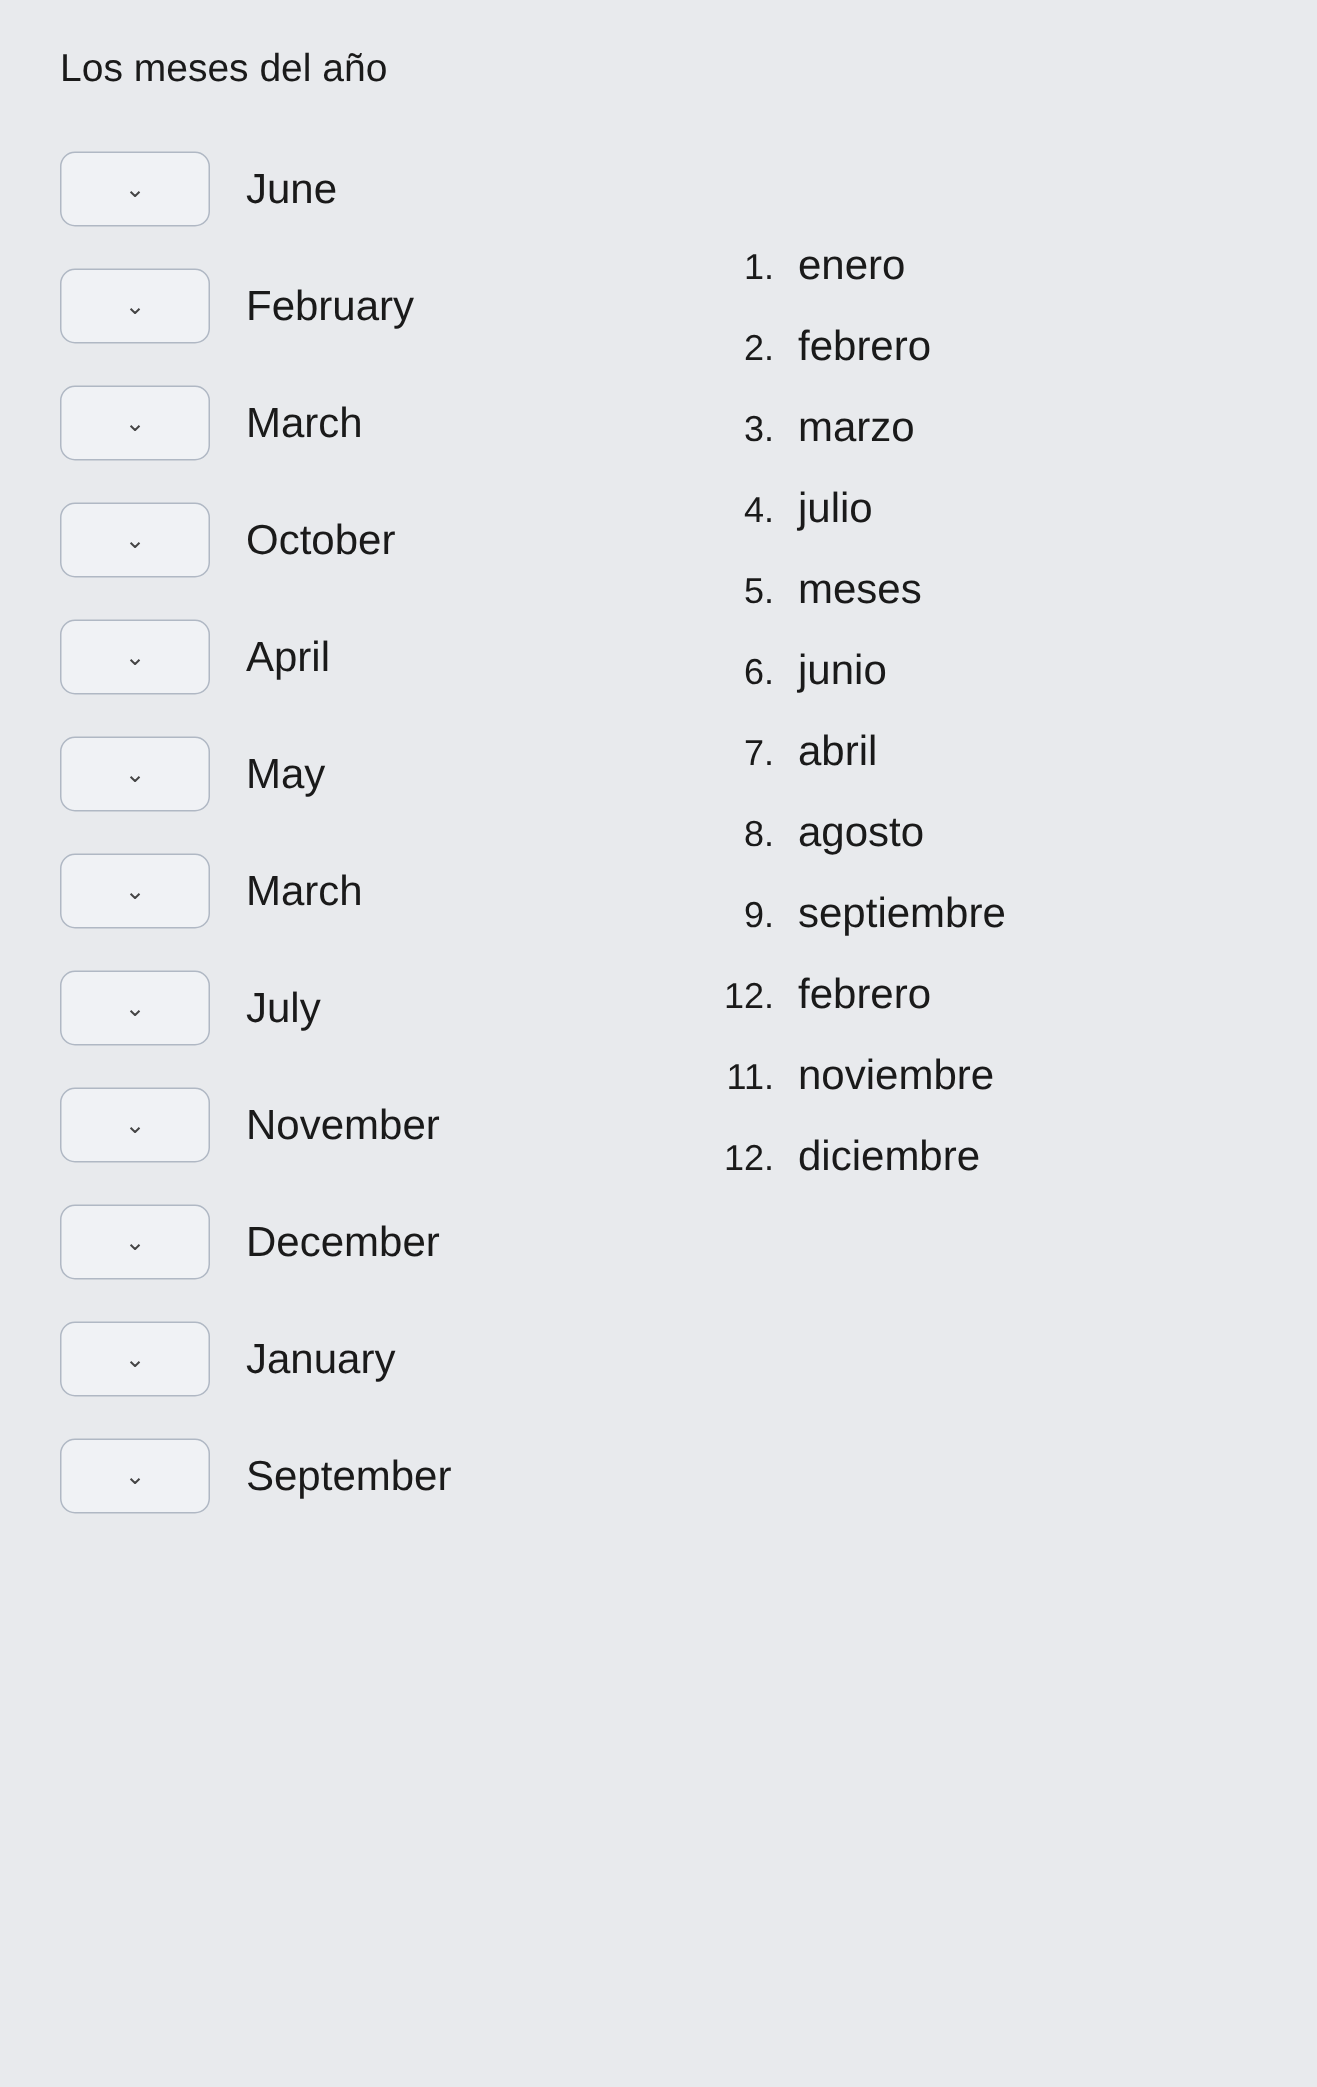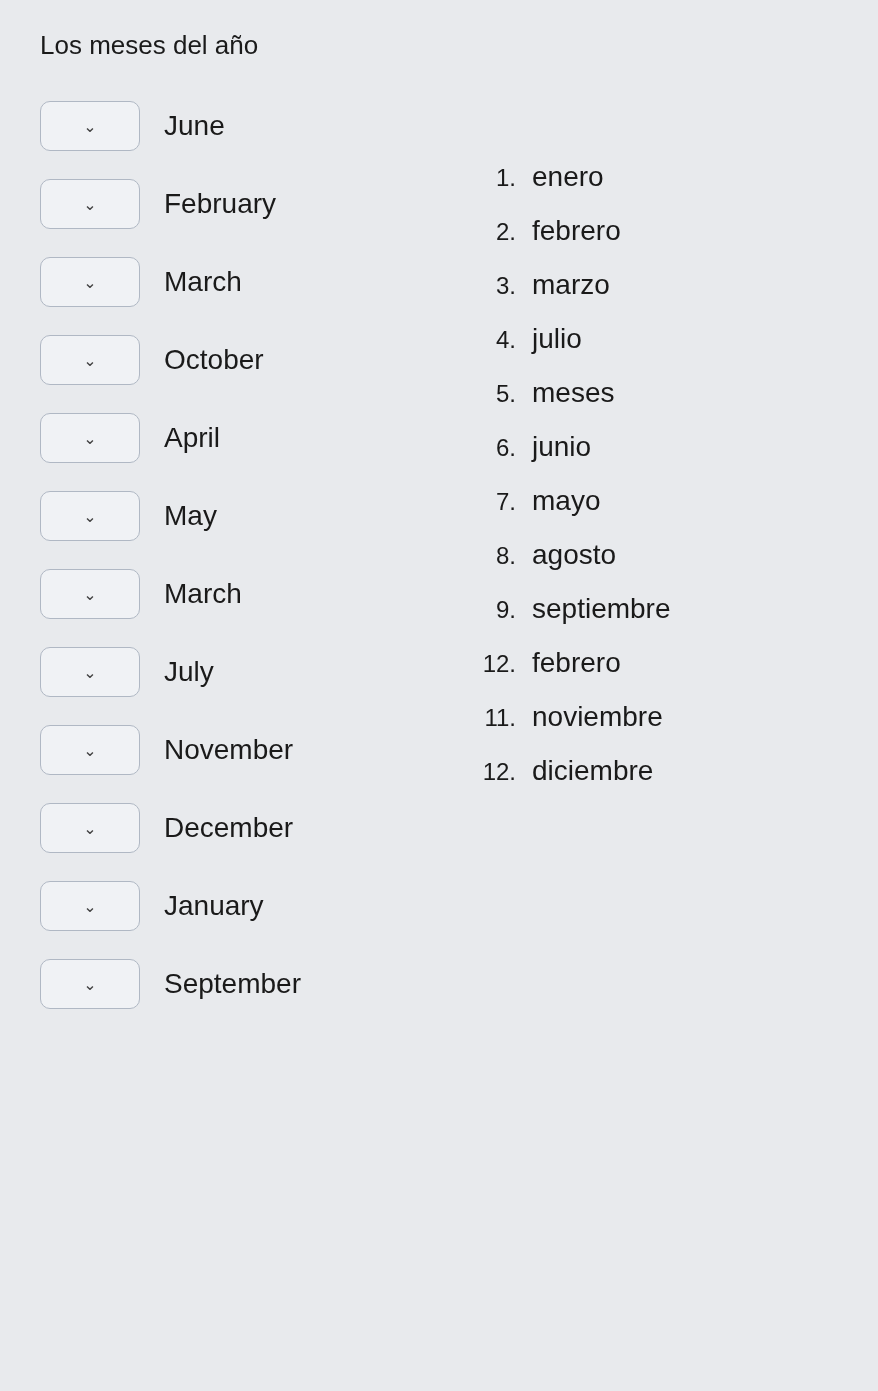--- a/index.html
+++ b/index.html
@@ -199,21 +199,21 @@
       <div class="numbered-item">
         <span class="item-number">5.</span>
         <span class="item-value">meses</span>
       </div>
       <div class="numbered-item">
         <span class="item-number">6.</span>
         <span class="item-value">junio</span>
       </div>
       <div class="numbered-item">
         <span class="item-number">7.</span>
-        <span class="item-value">mayo</span>
+        <span class="item-value">abril</span>
       </div>
       <div class="numbered-item">
         <span class="item-number">8.</span>
         <span class="item-value">agosto</span>
       </div>
       <div class="numbered-item">
         <span class="item-number">9.</span>
         <span class="item-value">septiembre</span>
       </div>
       <div class="numbered-item">

